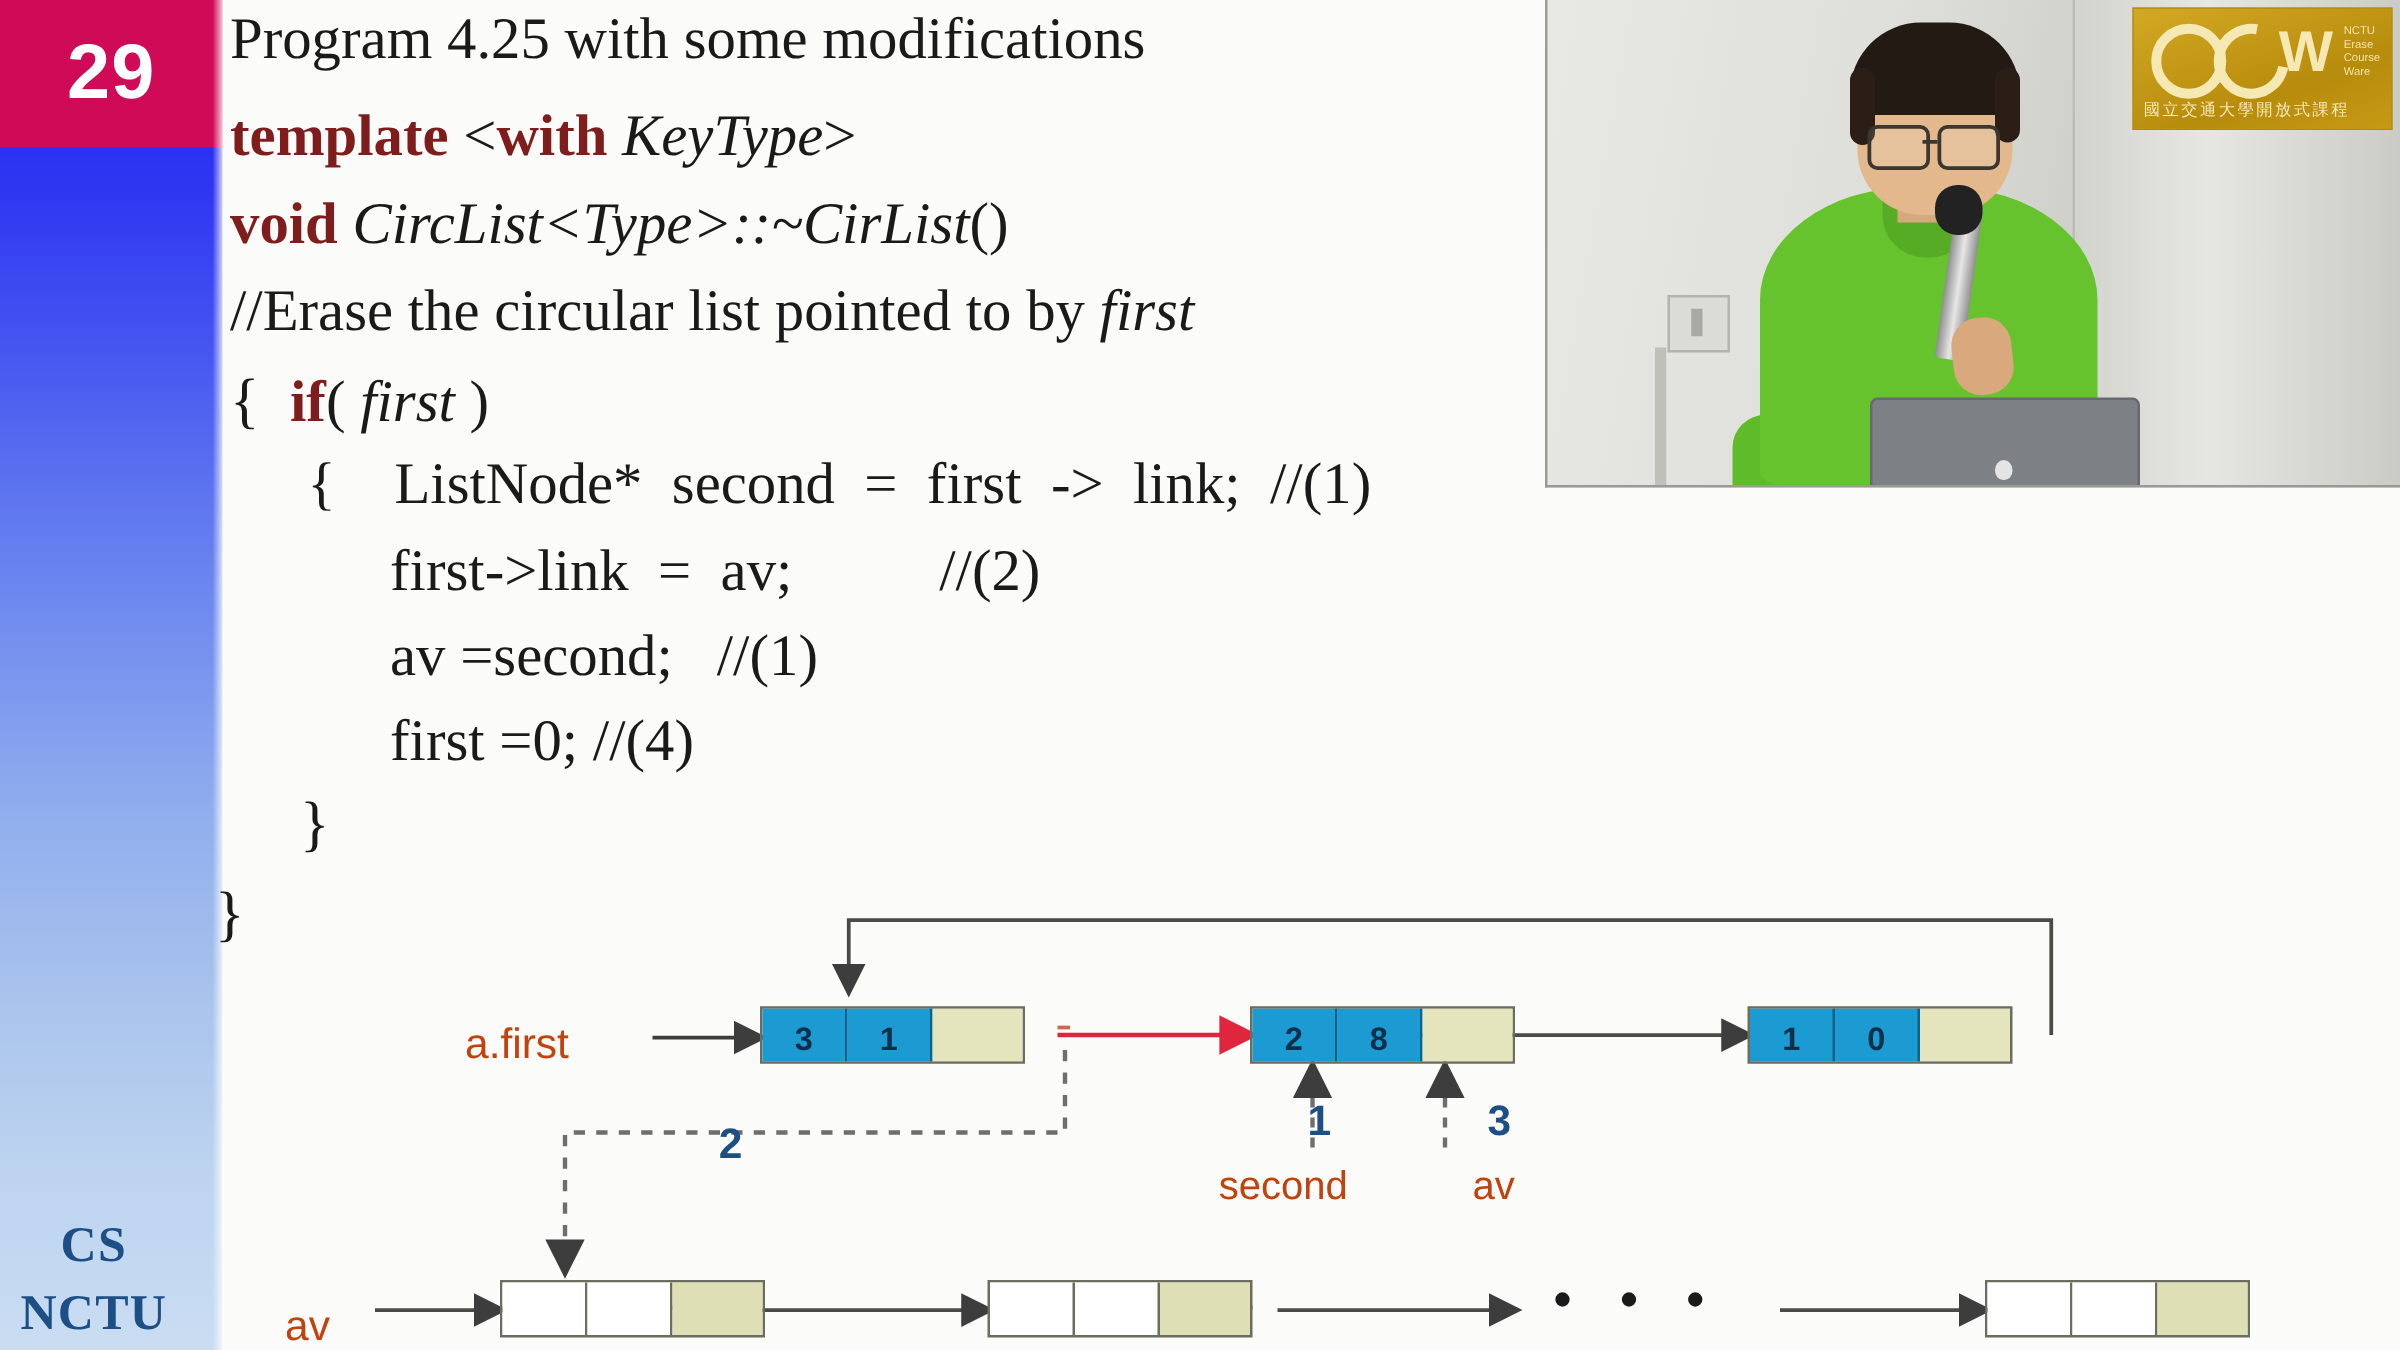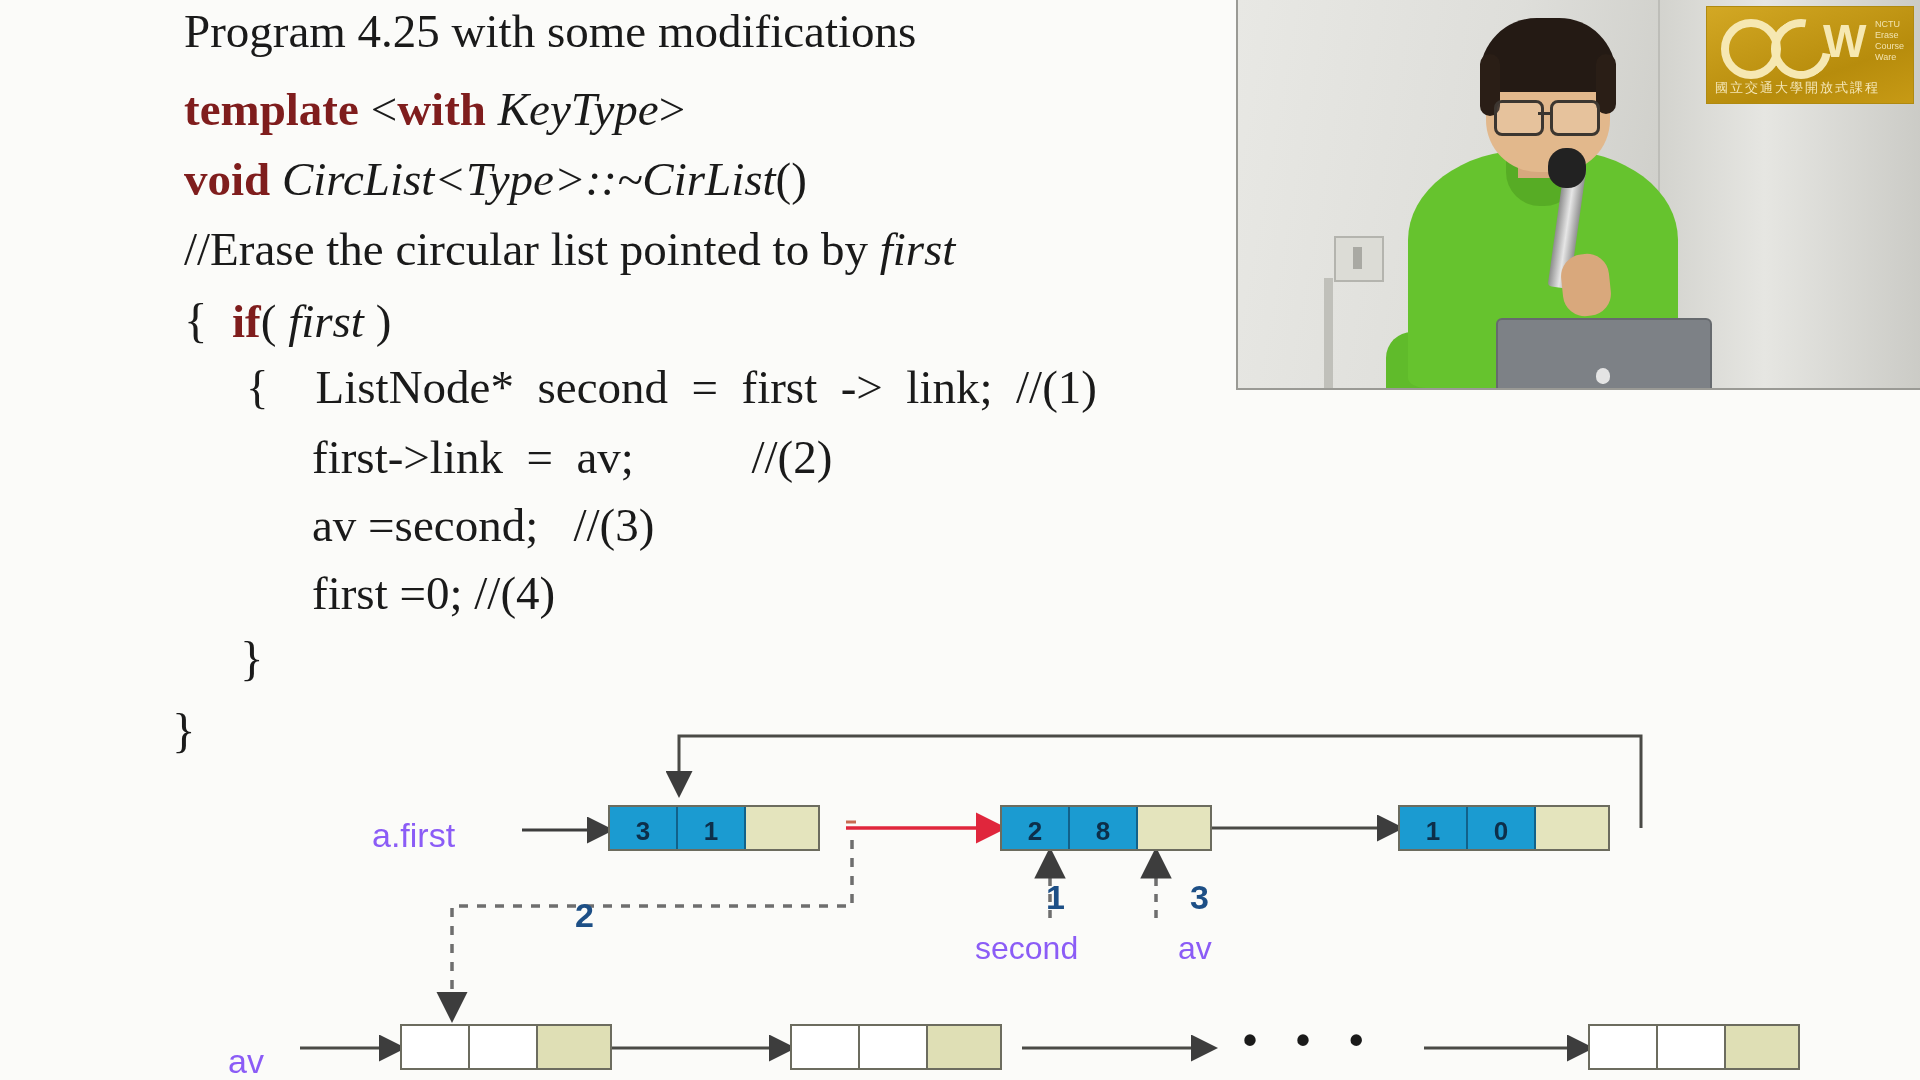--- a/index.html
+++ b/index.html
@@ -335,21 +335,21 @@
     box-sizing: border-box;
   }
   .cell-link-pale {
     width: 72px;
     background: #dfdfb5;
     box-sizing: border-box;
   }
   .dlabel {
     position: absolute;
     font-family: "Liberation Sans", sans-serif;
-    color: #8b5cf6;
+    color: #c2410c;
   }
   .dnum {
     position: absolute;
     font-family: "Liberation Sans", sans-serif;
     font-weight: bold;
     font-size: 34px;
     color: #1d4f86;
   }
   #label-afirst {
     left: 372px; top: 816px;
@@ -378,36 +378,43 @@
     font-size: 40px;
     letter-spacing: 14px;
     color: #1a1a1a;
   }
 </style>
 </head>
 <body>
 
 <div id="slide">
 
+  <div id="sidebar">
+    <div id="sidebar-number-block"></div>
+    <div id="slide-number">29</div>
+    <div id="sidebar-edge"></div>
+    <div class="footer-line" id="footer-cs">CS</div>
+    <div class="footer-line" id="footer-nctu">NCTU</div>
+  </div>
 
   <div id="body-text">
 
     <div class="line" style="left:0px; top:10px;">Program 4.25 with some modifications</div>
 
     <div class="line" style="left:0px; top:88px;"><span class="kw">template</span><span> &lt;</span><span class="kw">with</span><span> </span><span class="ital">KeyType</span><span>&gt;</span></div>
 
     <div class="line" style="left:0px; top:158px;"><span class="kw">void</span><span class="ital"> CircList&lt;Type&gt;::~CirList</span><span>()</span></div>
 
     <div class="line" style="left:0px; top:228px;"><span>//Erase the circular list pointed to by </span><span class="ital">first</span></div>
 
     <div class="line" style="left:0px; top:298px;"><span class="brace">{  </span><span class="kw">if</span><span>( </span><span class="ital">first</span><span> )</span></div>
 
     <div class="line" style="left:62px; top:366px;text-align:right;">{    ListNode*  second  =  first  -&gt;  link;  //(1)</div>
     <div class="line" style="left:128px; top:436px;">first-&gt;link  =  av;          //(2)</div>
-    <div class="line" style="left:128px; top:504px;">av =second;   //(3)</div>
+    <div class="line" style="left:128px; top:504px;">av =second;   //(1)</div>
     <div class="line" style="left:128px; top:572px;">first =0; //(4)</div>
     <div class="line brace" style="left:56px; top:636px;">}</div>
     <div class="line brace" style="left:-12px; top:708px;">}</div>
   </div>
 
   <svg id="diagram" viewBox="0 0 1920 1080">
     <defs>
       <marker id="ah" markerWidth="9" markerHeight="9" refX="7" refY="4.5" orient="auto">
         <path d="M0,0 L9,4.5 L0,9 Z" fill="#3d3d3d"></path>
       </marker>

